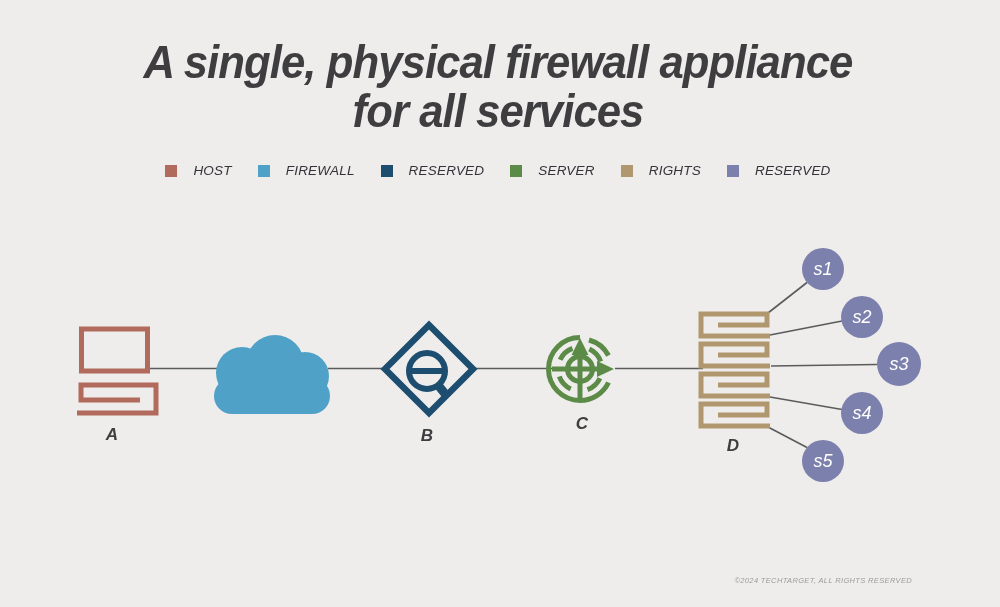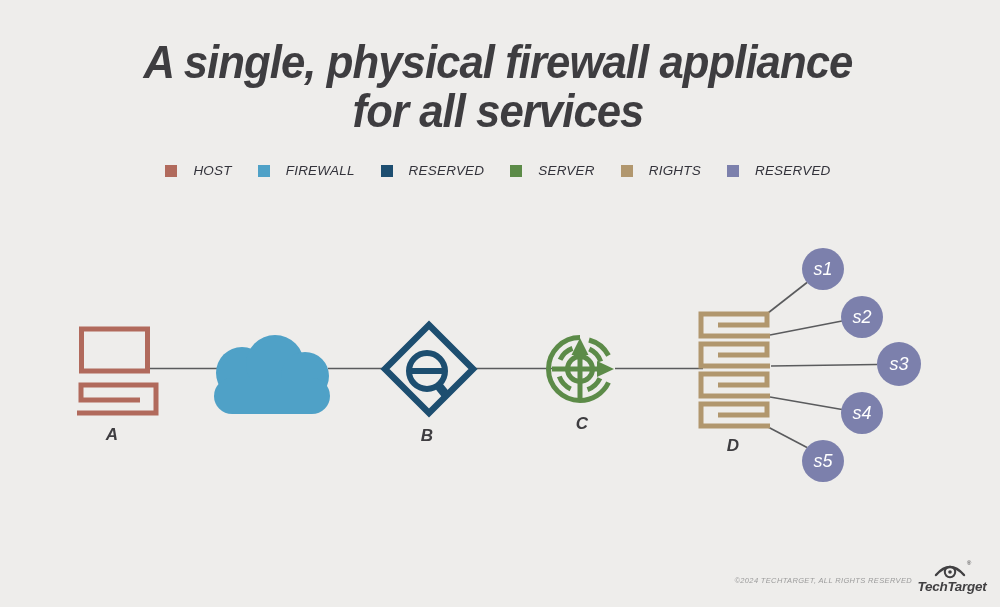--- a/index.html
+++ b/index.html
@@ -153,24 +153,14 @@
     <g>
       <text class="nlabel" x="112" y="440" text-anchor="middle">A</text>
       <text class="nlabel" x="427" y="441" text-anchor="middle">B</text>
       <text class="nlabel" x="582" y="429" text-anchor="middle">C</text>
       <text class="nlabel" x="733" y="451" text-anchor="middle">D</text>
     </g>
   </svg>
 
   <div class="copyright">©2024 TECHTARGET, ALL RIGHTS RESERVED</div>
 
-  <div class="brand">
-    <div class="eye-row">
-      <svg width="34" height="20" viewBox="0 0 34 20">
-        <path d="M3,16 Q17,0 31,16" fill="none" stroke="var(--c-brand_text)" stroke-width="2.4" stroke-linecap="round"></path>
-        <circle cx="17" cy="13" r="5.2" fill="none" stroke="var(--c-brand_text)" stroke-width="2"></circle>
-        <circle cx="17" cy="13" r="1.8" fill="var(--c-brand_text)"></circle>
-      </svg><span class="reg">®</span>
-    </div>
-    <div class="brand-text">TechTarget</div>
-  </div>
 
 </div>
 
 </body></html>

